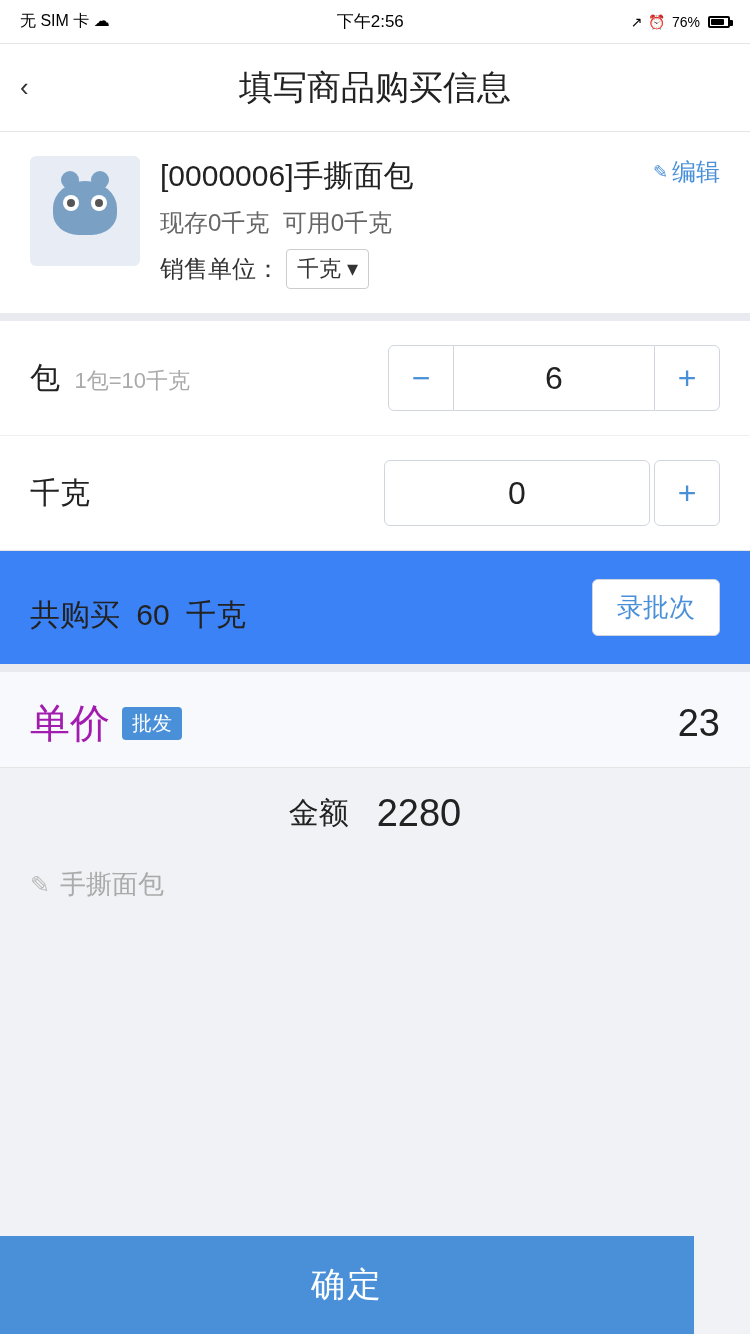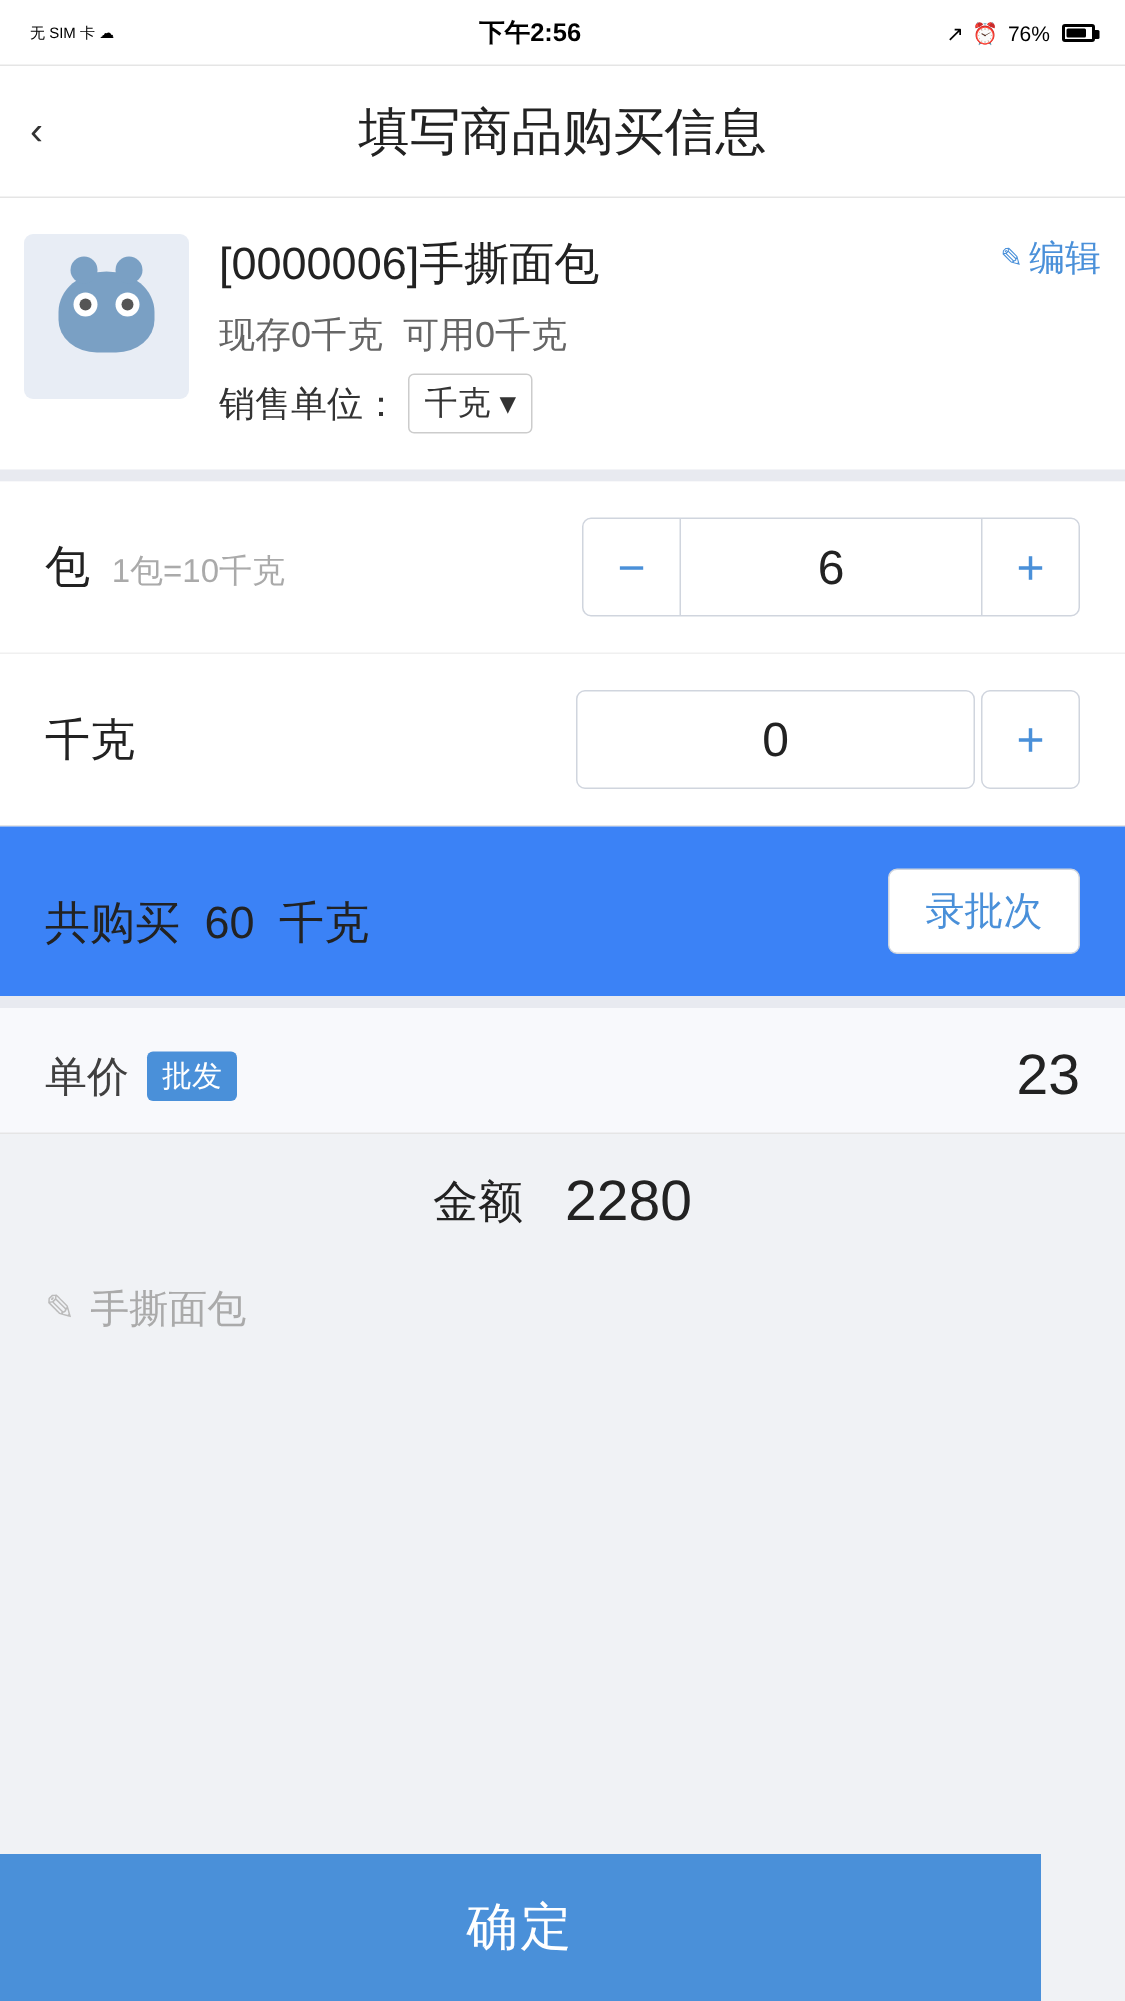--- a/index.html
+++ b/index.html
@@ -19,22 +19,22 @@
       height: 44px;
       background: #fff;
       display: flex;
       align-items: center;
       justify-content: space-between;
       padding: 0 20px;
       font-size: 15px;
       color: #000;
       border-bottom: 1px solid #e5e5e5;
     }
-    .status-left { display: flex; align-items: center; gap: 6px; font-size: 10px; }
-    .status-center { font-size: 17px; font-weight: 700; }
+    .status-left { display: flex; align-items: center; gap: 6px; font-size: 16px; }
+    .status-center { font-size: 17px; font-weight: 400; }
     .status-right { display: flex; align-items: center; gap: 6px; font-size: 14px; }
     .battery-icon {
       display: inline-block;
       width: 22px; height: 12px;
       border: 2px solid #000;
       border-radius: 2px;
       position: relative;
       margin-left: 2px;
     }
     .battery-icon::after {
@@ -73,21 +73,21 @@
     }
     .nav-title {
       font-size: 34px;
       font-weight: 500;
       color: #222;
     }
 
     
     .product-card {
       background: #fff;
-      padding: 24px 16px;
+      padding: 24px 30px;
       display: flex;
       align-items: flex-start;
       gap: 20px;
       border-bottom: 8px solid #e8eaf0;
     }
     .product-thumb {
       width: 110px;
       height: 110px;
       background: #e8edf5;
       border-radius: 6px;
@@ -279,21 +279,21 @@
     .price-row {
       display: flex;
       align-items: center;
       justify-content: space-between;
     }
     .price-label-group {
       display: flex;
       align-items: center;
       gap: 12px;
     }
-    .price-label { font-size: 28px; color: #404040; }
+    .price-label { font-size: 40px; color: #a21caf; }
     .badge-pifa {
       background: #4a90d9;
       color: #fff;
       font-size: 20px;
       padding: 3px 10px;
       border-radius: 4px;
     }
     .price-ref-btn {
       border: 1px solid #e8823c;
       border-radius: 4px;

